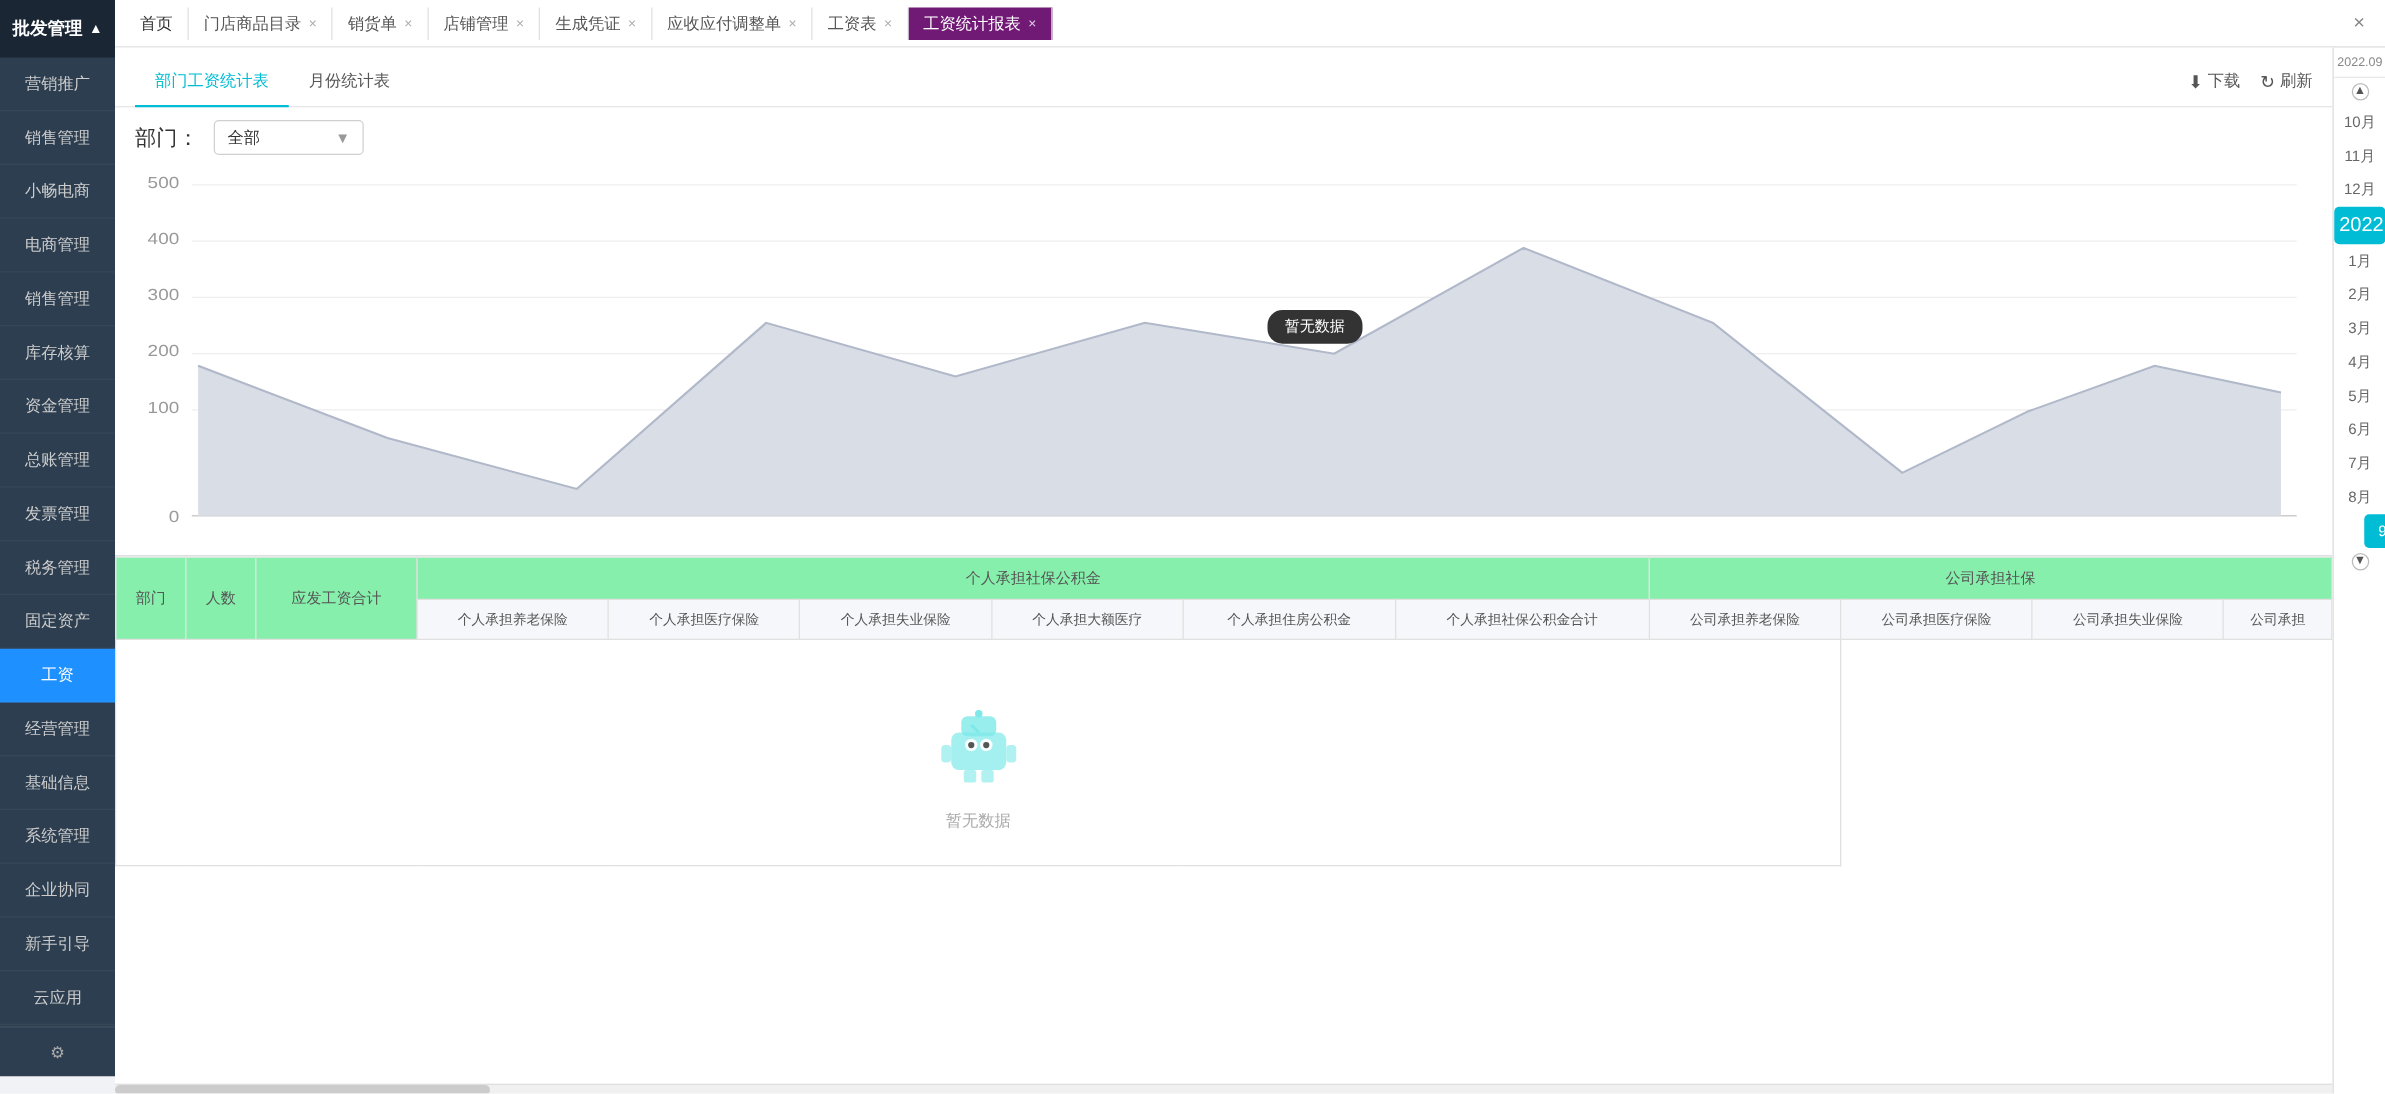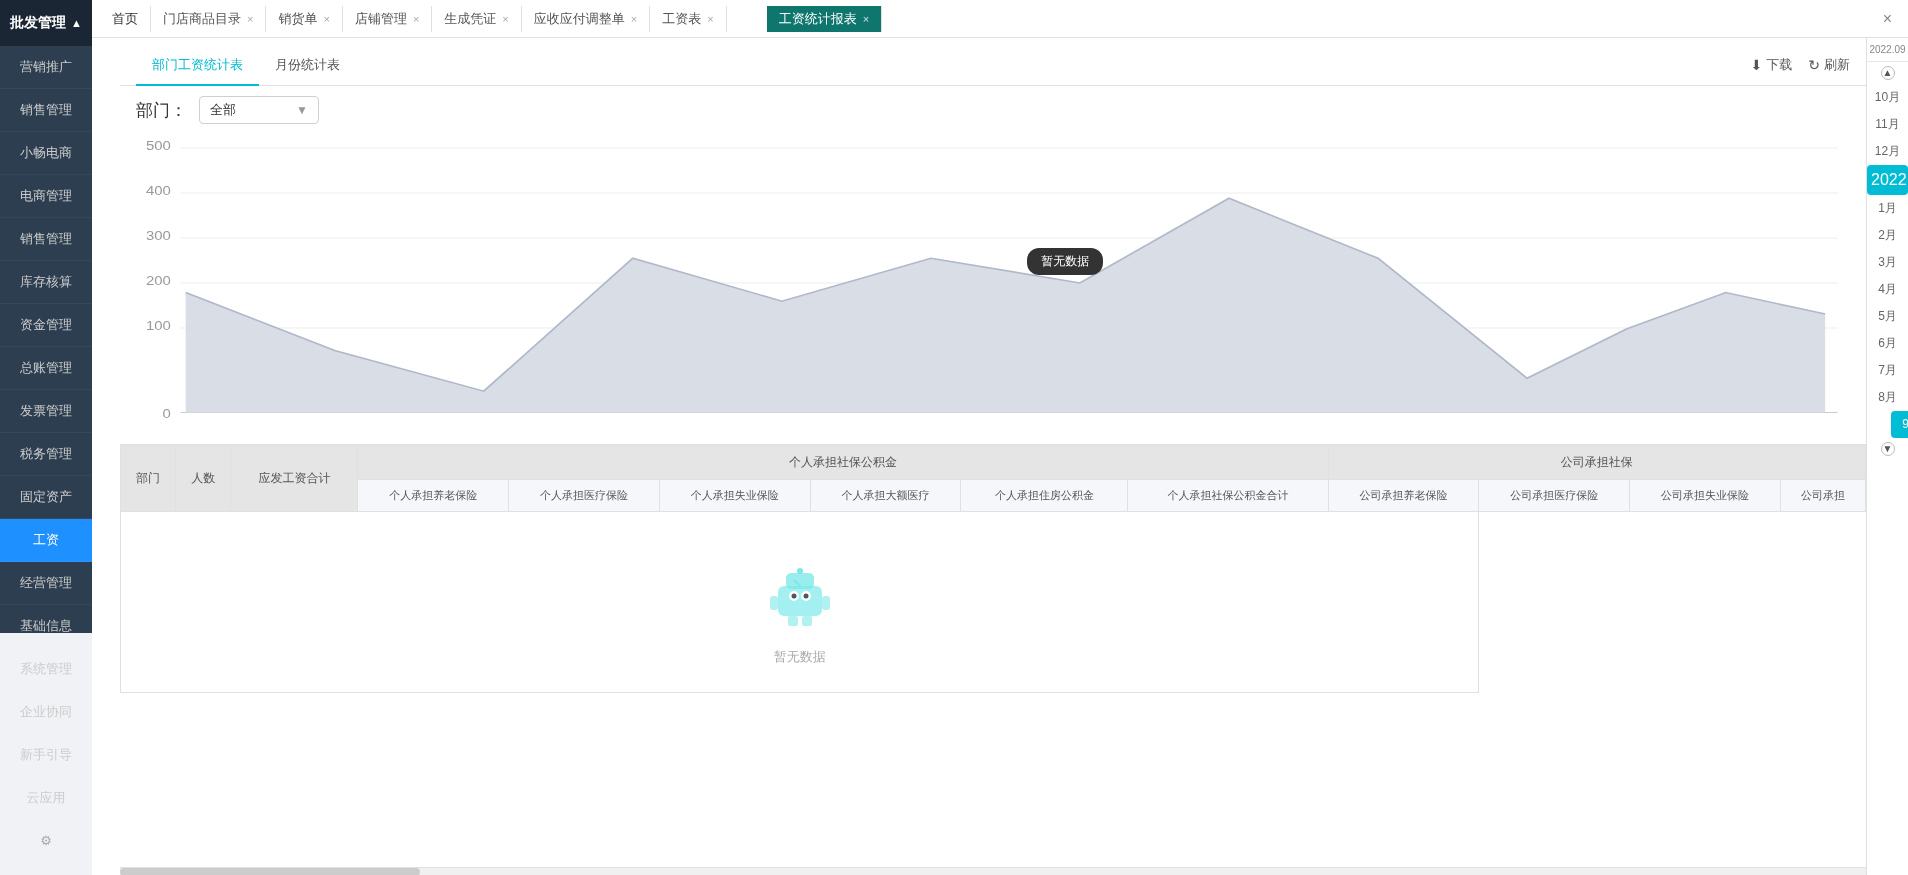--- a/index.html
+++ b/index.html
@@ -6,21 +6,21 @@
     body { font-family: "Microsoft YaHei", "PingFang SC", sans-serif; font-size: 13px; display: flex; height: 875px; overflow: hidden; background: #f0f2f5; }
 
     
     .sidebar {
       width: 92px;
       background: #2c3e50;
       display: flex;
       flex-direction: column;
       color: #ccc;
       flex-shrink: 0;
-      height: 633px;
+      height: 861px;
     }
     .sidebar-header {
       background: #1a2634;
       color: #fff;
       padding: 14px 10px;
       font-size: 14px;
       font-weight: bold;
       display: flex;
       align-items: center;
       justify-content: space-between;
@@ -69,42 +69,41 @@
       padding: 0 12px;
       height: 26px;
       font-size: 13px;
       color: #555;
       cursor: pointer;
       border-right: 1px solid #e0e0e0;
       white-space: nowrap;
       gap: 4px;
     }
     .tab-item:first-child { font-weight: 500; color: #333; border-right: 1px solid #e0e0e0; }
-    .tab-item.active { background: #0f766e; color: #fff; border-radius: 0; margin-left: 40px; }
+    .tab-item.active { background: #701a75; color: #fff; border-radius: 0; }
     .tab-item .close-btn { font-size: 11px; color: #aaa; margin-left: 2px; }
     .tab-item.active .close-btn { color: rgba(255,255,255,0.8); }
     .tab-close-all {
       margin-left: auto;
       display: flex;
       align-items: center;
       gap: 8px;
       color: #888;
       font-size: 16px;
       cursor: pointer;
       padding: 0 8px;
     }
 
     
     .content {
       flex: 1;
       display: flex;
       flex-direction: column;
       overflow: hidden;
       background: #fff;
-      padding-left: 28px;
     }
 
     
     .sub-tabs {
       display: flex;
       padding: 12px 16px 0;
       border-bottom: 1px solid #e0e0e0;
       background: #fff;
       flex-shrink: 0;
     }
@@ -187,21 +186,21 @@
       overflow: auto;
       border-top: 1px solid #e0e0e0;
     }
     table {
       border-collapse: collapse;
       width: 100%;
       min-width: 1400px;
       font-size: 12px;
     }
     thead tr:first-child th {
-      background: #e5e5e5;
+      background: #86efac;
       color: #555;
       border: 1px solid #e0e0e0;
       padding: 8px 6px;
       text-align: center;
       font-weight: 500;
       white-space: nowrap;
     }
     thead tr:nth-child(2) th {
       background: #f5f7fa;
       color: #555;

